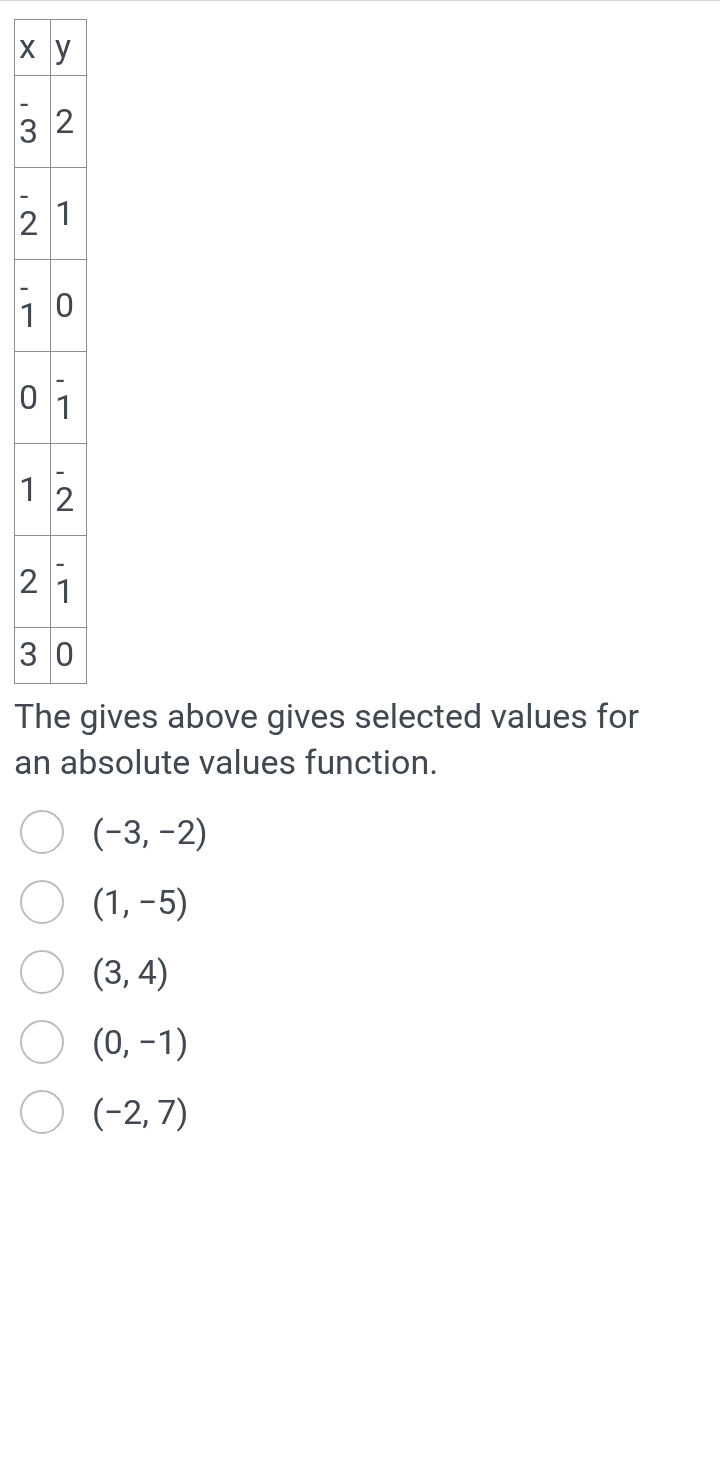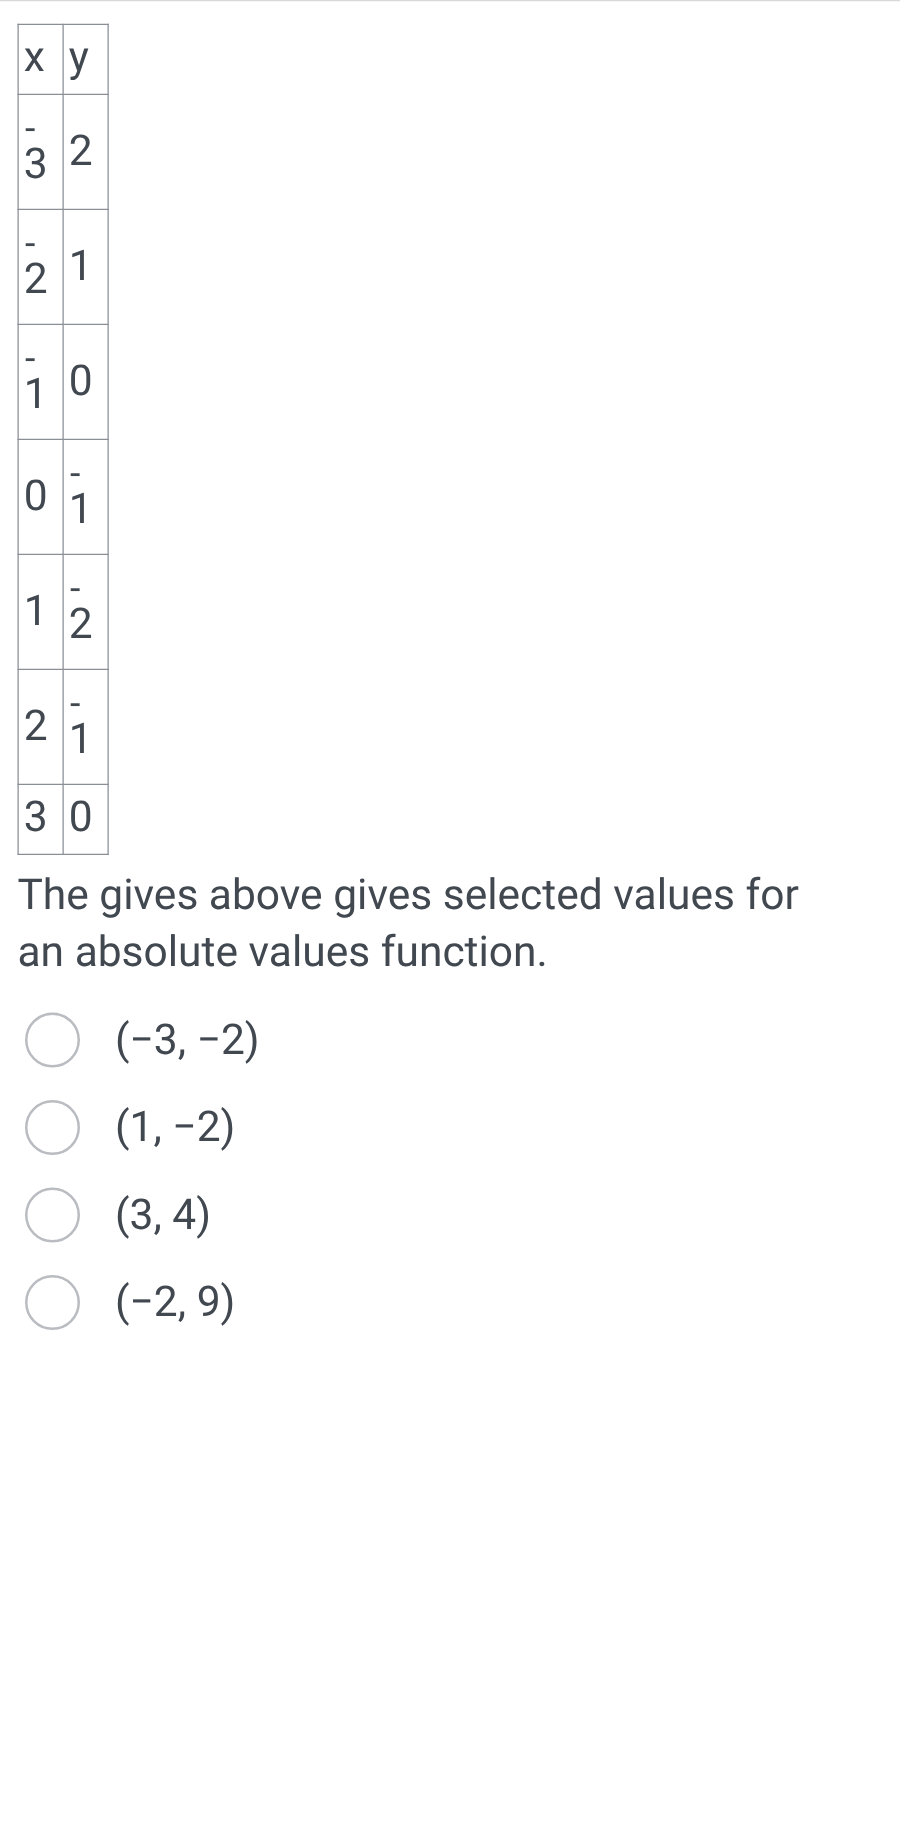--- a/index.html
+++ b/index.html
@@ -202,25 +202,29 @@
     <span>an absolute values function.</span><br>
   </div>
 
   <div class="options">
     <div class="option-row">
       <div class="radio"></div>
       <div class="option-label">(−3, −2)</div>
     </div>
     <div class="option-row">
       <div class="radio"></div>
-      <div class="option-label">(1, −2)</div>
+      <div class="option-label">(1, −5)</div>
     </div>
     <div class="option-row">
       <div class="radio"></div>
       <div class="option-label">(3, 4)</div>
     </div>
     <div class="option-row">
       <div class="radio"></div>
-      <div class="option-label">(−2, 9)</div>
+      <div class="option-label">(0, −1)</div>
+    </div>
+    <div class="option-row">
+      <div class="radio"></div>
+      <div class="option-label">(−2, 7)</div>
     </div>
   </div>
 
 </div>
 
 </body></html>

